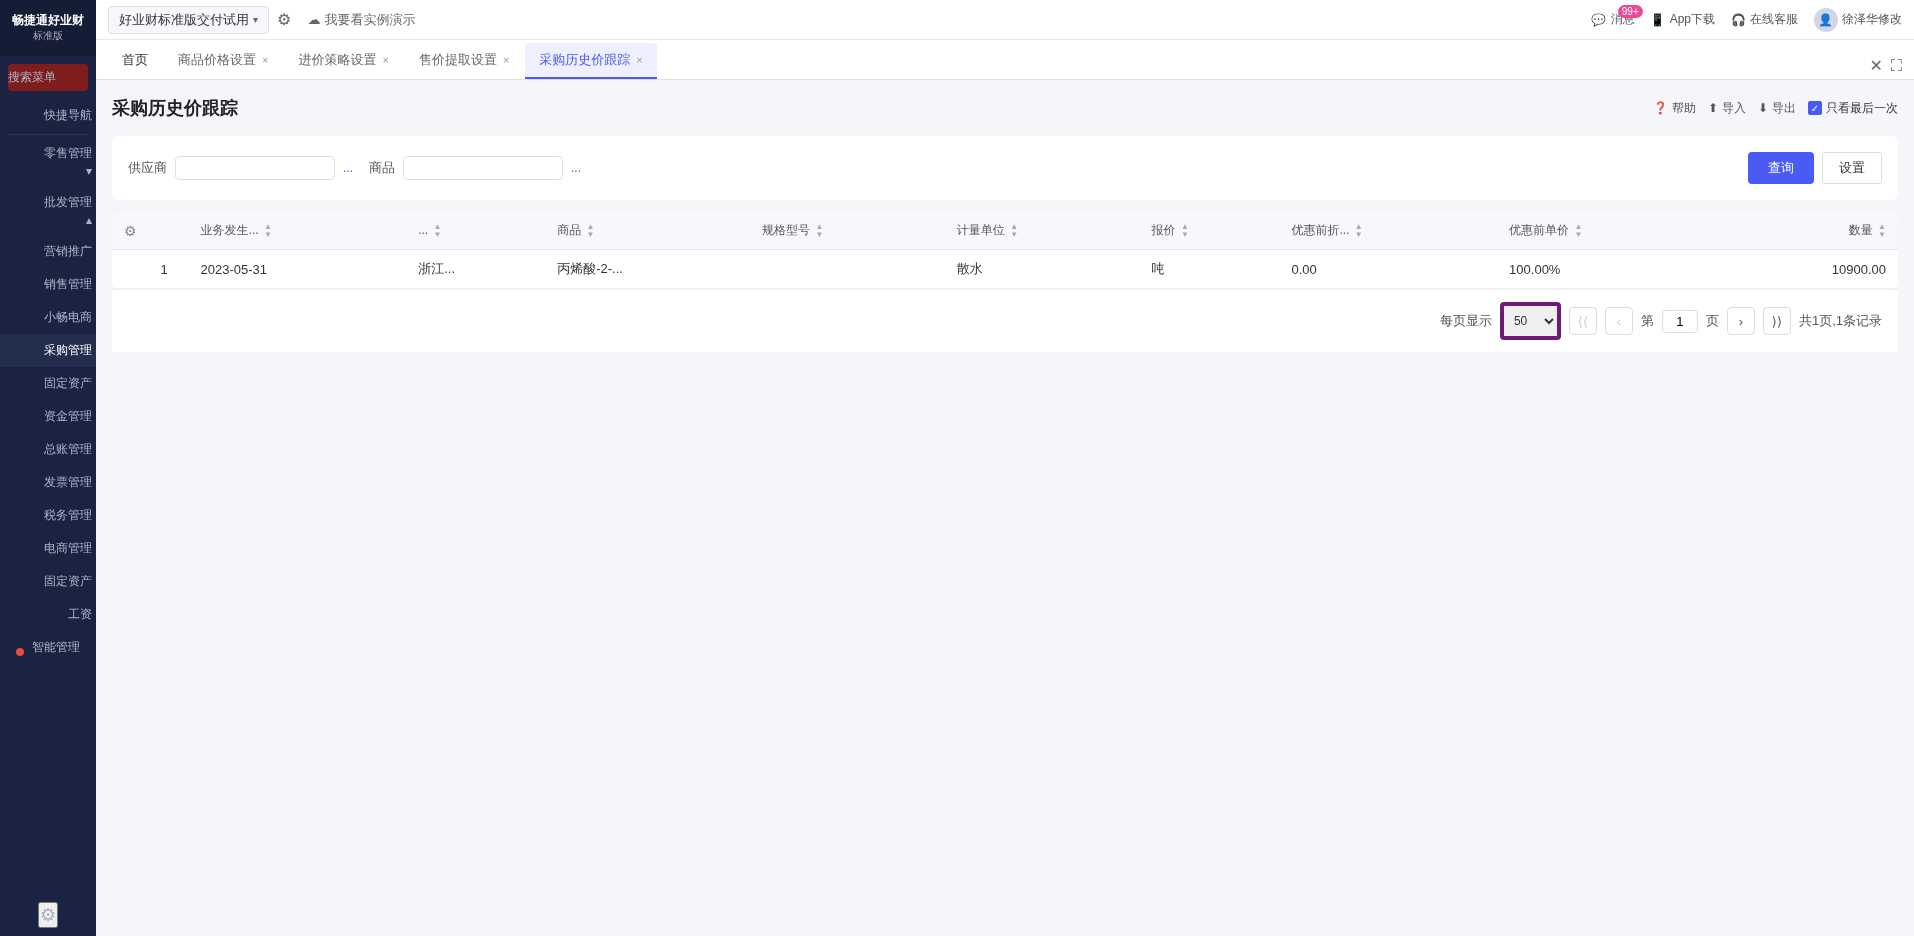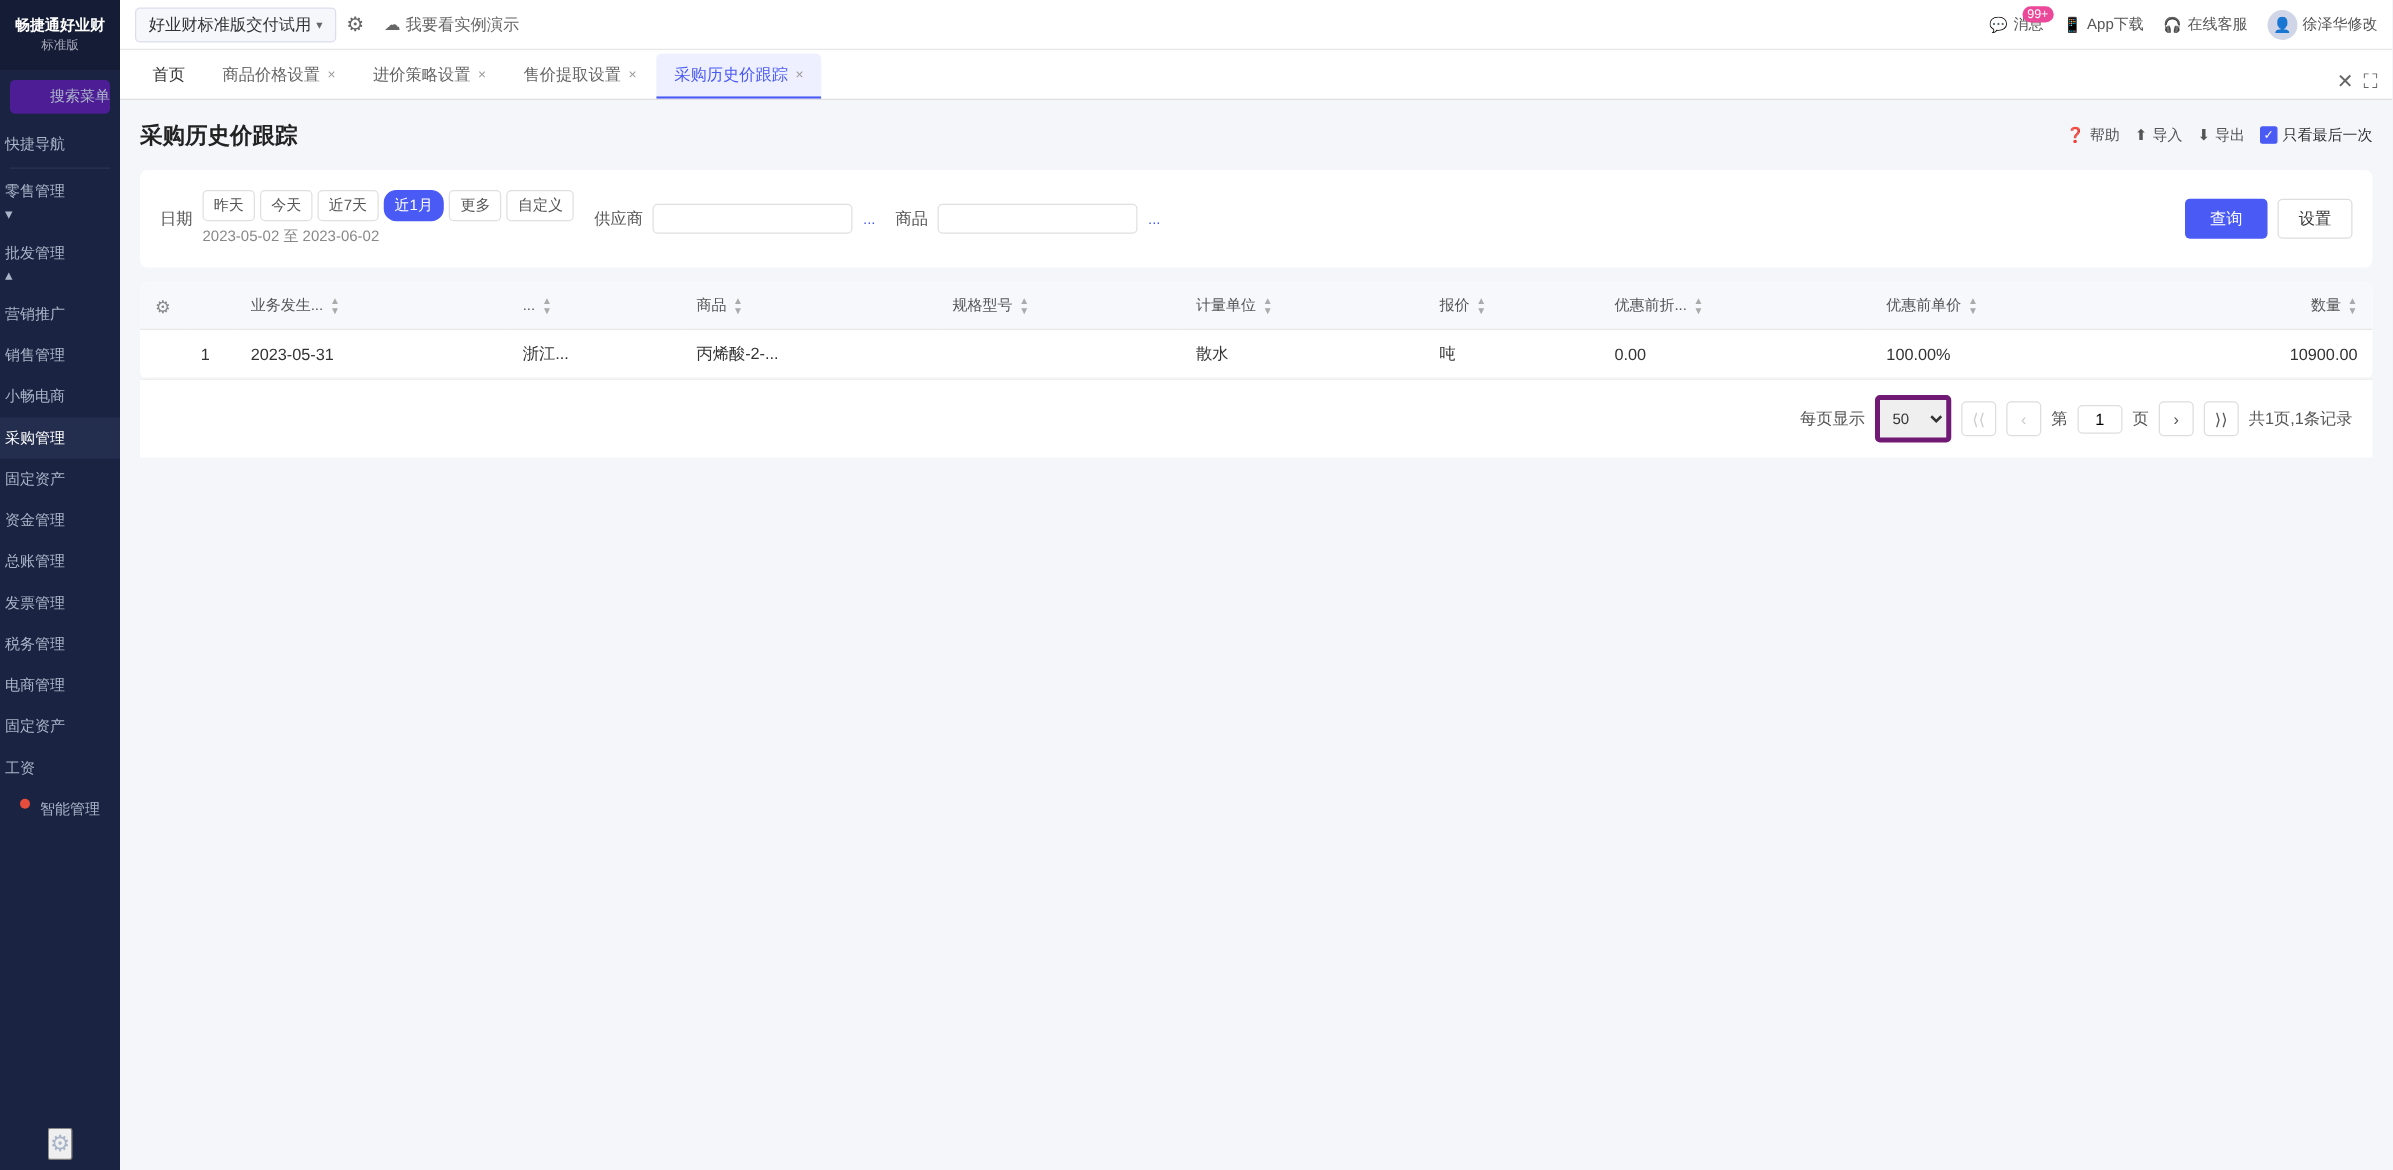--- a/index.html
+++ b/index.html
@@ -4,22 +4,22 @@
   <style>
     * { margin: 0; padding: 0; box-sizing: border-box; }
     body { font-family: 'Microsoft YaHei', Arial, sans-serif; font-size: 13px; background: #f0f2f5; color: #333; display: flex; height: 936px; overflow: hidden; }
 
     
     .sidebar { width: 96px; background: #1a2341; color: #aab4c8; display: flex; flex-direction: column; flex-shrink: 0; height: 100%; }
     .sidebar-logo { padding: 12px 8px; background: #151c35; display: flex; flex-direction: column; align-items: center; justify-content: center; height: 56px; }
     .sidebar-logo-text { color: #fff; font-size: 12px; font-weight: bold; line-height: 1.3; text-align: right; }
     .sidebar-logo-sub { color: #aab; font-size: 10px; }
     .sidebar-search { padding: 8px; }
-    .sidebar-search-btn { width: 100%; background: #4c1d95; border: none; color: #aab4c8; border-radius: 4px; padding: 5px 0; font-size: 12px; cursor: pointer; text-align: right; }
-    .sidebar-nav-item { display: flex; flex-direction: column; align-items: flex-start; padding: 8px 4px; cursor: pointer; font-size: 12px; color: #aab4c8; transition: background 0.2s; }
+    .sidebar-search-btn { width: 100%; background: #7f1d1d; border: none; color: #aab4c8; border-radius: 4px; padding: 5px 0; font-size: 12px; cursor: pointer; text-align: left; }
+    .sidebar-nav-item { display: flex; flex-direction: column; align-items: flex-end; padding: 8px 4px; cursor: pointer; font-size: 12px; color: #aab4c8; transition: background 0.2s; }
     .sidebar-nav-item:hover, .sidebar-nav-item.active { background: #232d4e; color: #fff; }
     .sidebar-nav-item.has-arrow { flex-direction: column; justify-content: center; gap: 2px; }
     .sidebar-nav-item.has-arrow .label { flex: 1; text-align: center; }
     .sidebar-section-divider { height: 1px; background: #2a3457; margin: 2px 8px; }
     .sidebar-bottom { margin-top: auto; padding: 8px; display: flex; align-items: center; justify-content: center; }
     .sidebar-settings-icon { color: #aab4c8; font-size: 18px; cursor: pointer; }
     .sidebar-dot { width: 8px; height: 8px; background: #e74c3c; border-radius: 50%; margin-right: 4px; }
 
     
     .main { flex: 1; display: flex; flex-direction: column; overflow: hidden; }
@@ -238,34 +238,20 @@
         </button>
         <label class="checkbox-label">
           <div class="checkbox-box">✓</div>
           <span>只看最后一次</span>
         </label>
       </div>
     </div>
 
     <div class="filter-card">
       <div class="filter-row">
-        <div class="filter-item">
-          <span class="filter-label">日期</span>
-          <div style="display:flex; flex-direction:column;">
-            <div class="filter-date-group">
-              <button class="date-btn">昨天</button>
-              <button class="date-btn">今天</button>
-              <button class="date-btn">近7天</button>
-              <button class="date-btn active">近1月</button>
-              <button class="date-btn">更多</button>
-              <button class="date-btn">自定义</button>
-            </div>
-            <span class="date-range">2023-05-02 至 2023-06-02</span>
-          </div>
-        </div>
 
         <div class="filter-item">
           <span class="filter-label">供应商</span>
           <input class="filter-input" type="text" style="">
           <span class="filter-more">...</span>
         </div>
 
         <div class="filter-item">
           <span class="filter-label">商品</span>
           <input class="filter-input" type="text" style="">

